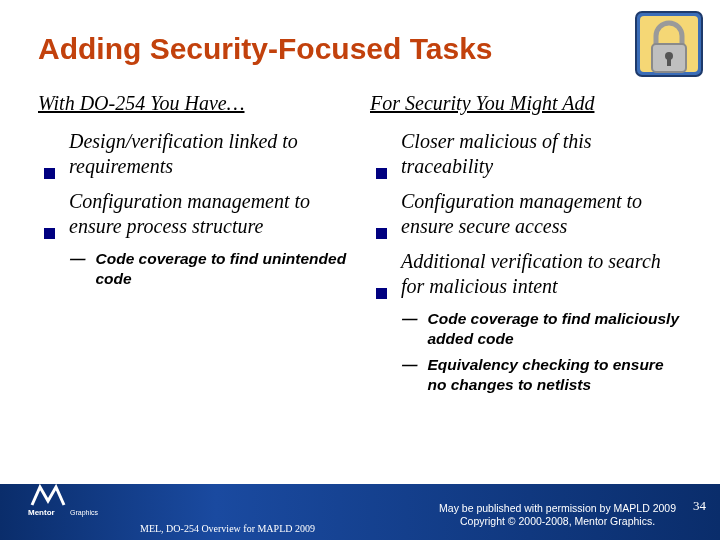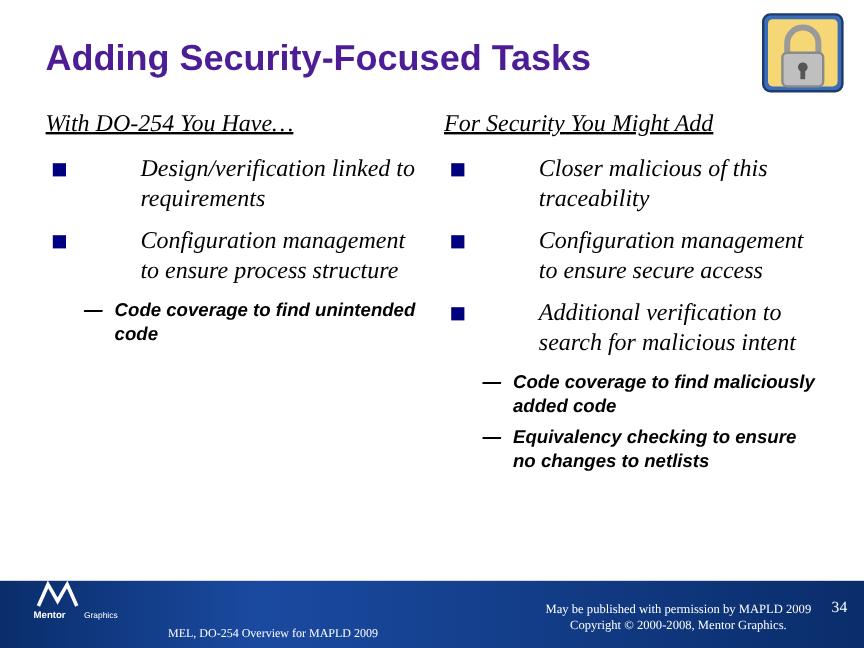--- a/index.html
+++ b/index.html
@@ -12,21 +12,21 @@
   .slide {
     width: 720px;
     height: 540px;
     position: relative;
     padding: 28px 38px 0 38px;
   }
   .title {
     font-family: Arial, Helvetica, sans-serif;
     font-weight: bold;
     font-size: 30px;
-    color: #4c1d95;
+    color: #c2410c;
     margin-bottom: 26px;
     margin-top: 4px;
   }
   .lock-icon {
     position: absolute;
     right: 16px;
     top: 10px;
     width: 70px;
     height: 80px;
   }
@@ -44,26 +44,25 @@
     text-decoration: underline;
     color: #000;
     margin-bottom: 14px;
   }
   ul.main {
     list-style: none;
     padding-left: 6px;
   }
   ul.main > li {
     display: flex;
-    align-items: flex-start;
+    align-items: flex-end;
     font-size: 20px;
     line-height: 1.25;
     margin-bottom: 10px;
     color: #000;
-    gap: 48px;
   }
   ul.main > li .sq {
     flex: 0 0 11px;
     width: 11px;
     height: 11px;
     background: #000080;
     margin-top: 7px;
     margin-right: 14px;
   }
   ul.main > li .txt { flex: 1; }
@@ -108,21 +107,21 @@
     bottom: 6px;
     color: #fff;
     font-family: "Times New Roman", serif;
     font-size: 10px;
   }
   .footer-right {
     position: absolute;
     right: 44px;
     bottom: 12px;
     color: #fff;
-    font-family: Liberation Serif, serif;
+    font-family: Liberation Sans, sans-serif;
     font-size: 10.5px;
     text-align: center;
     line-height: 1.25;
   }
   .page-num {
     position: absolute;
     right: 14px;
     bottom: 26px;
     color: #fff;
     font-family: "Times New Roman", serif;

